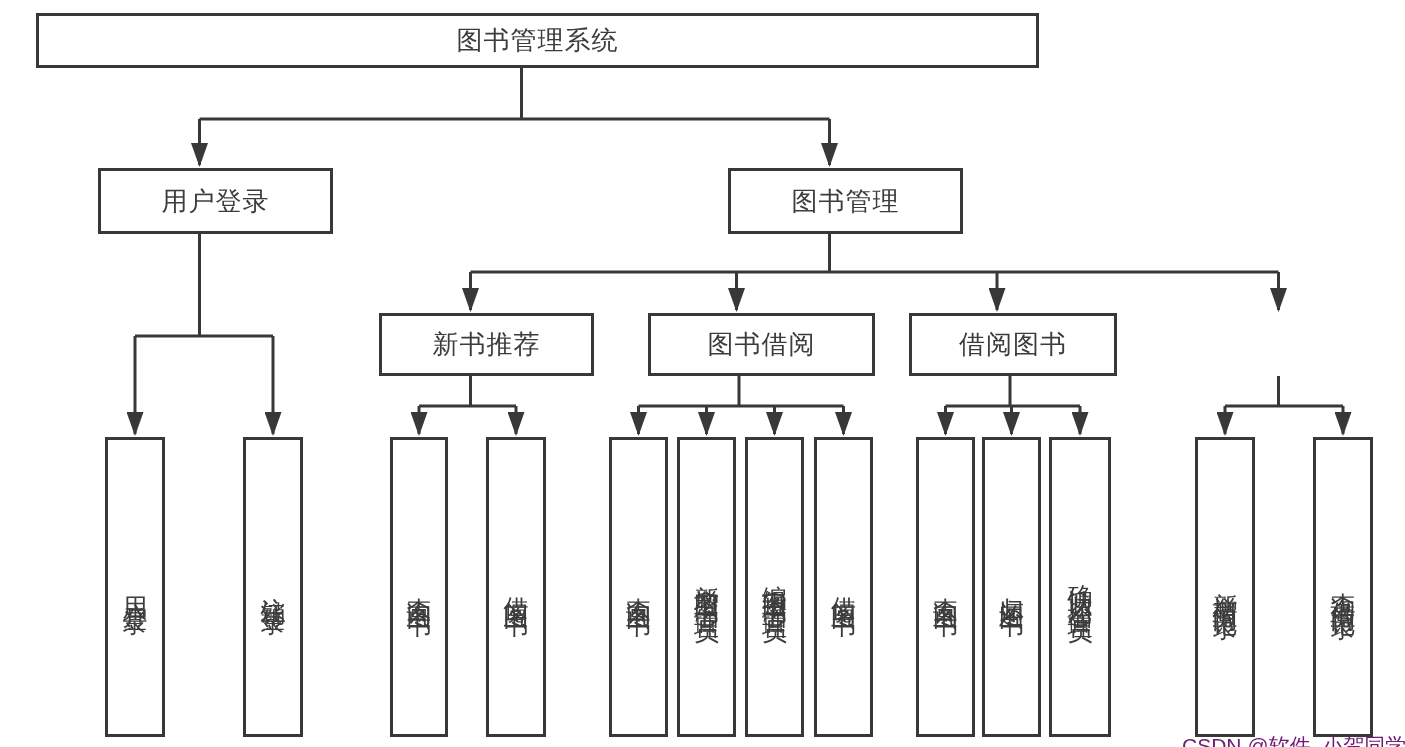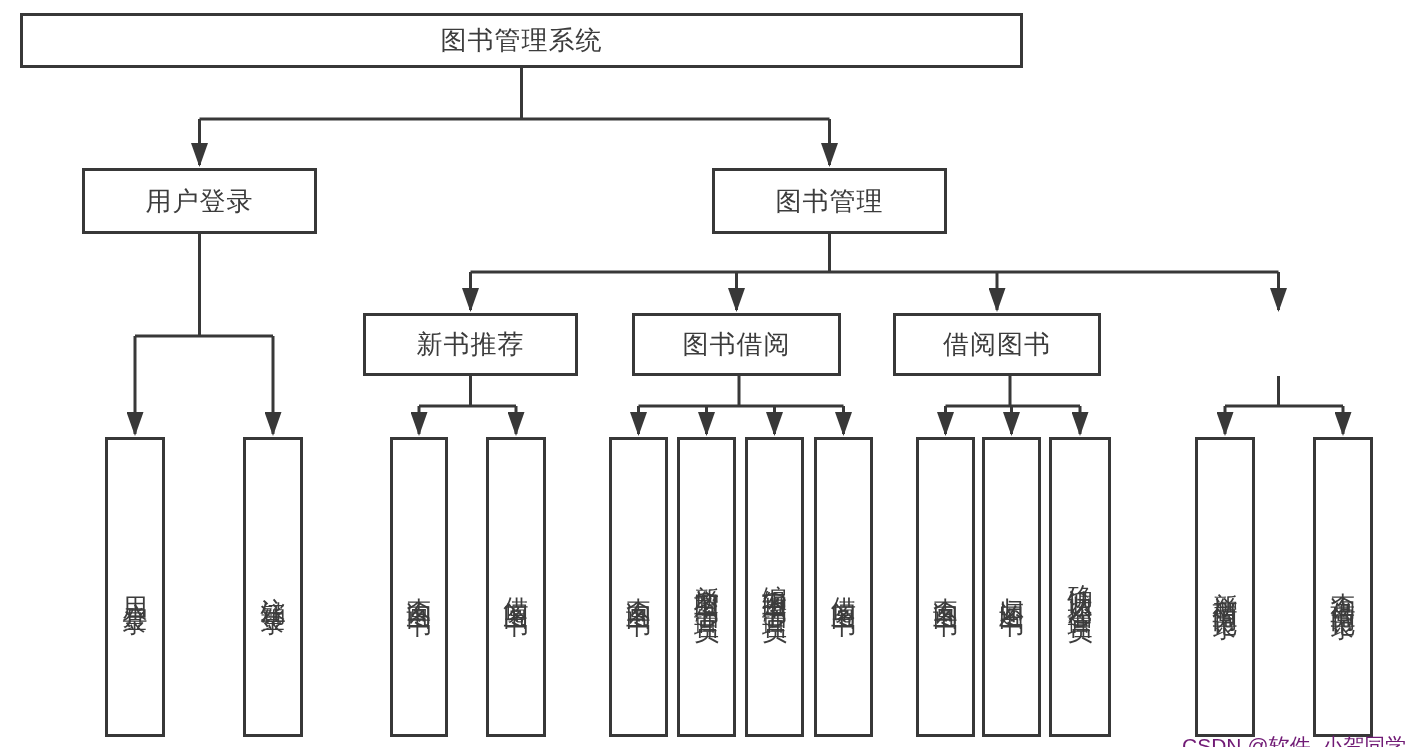--- a/index.html
+++ b/index.html
@@ -17,20 +17,21 @@
     border:3px solid #383838;
     background:#ffffff;
     color:#3c3c3c;
     display:flex;align-items:center;justify-content:center;
     text-align:center;
   }
   .node.h{
     font-size:26px;
     letter-spacing:1px;
     white-space:nowrap;
+    margin-left:16px;
   }
   .node.v{
     font-size:25px;
     letter-spacing:5px;
     writing-mode:vertical-rl;
     text-orientation:mixed;
     line-height:1;
     padding:8px 0;
   }
   .watermark{
@@ -89,21 +90,21 @@
       <line x1="1343" y1="406" x2="1343" y2="434" marker-end="url(#arrow)"></line>
     </g>
   </svg>
 
   <div class="node h" style="left:20px;top:13px;width:1003px;height:55px">图书管理系统</div>
 
   <div class="node h" style="left:82px;top:168px;width:235px;height:66px">用户登录</div>
   <div class="node h" style="left:363px;top:313px;width:215px;height:63px">新书推荐</div>
 
   <div class="node h" style="left:712px;top:168px;width:235px;height:66px">图书管理</div>
-  <div class="node h" style="left:632px;top:313px;width:209px;height:63px">图书借阅</div>
+  <div class="node h" style="left:632px;top:313px;width:227px;height:63px">图书借阅</div>
   <div class="node h" style="left:893px;top:313px;width:208px;height:63px">借阅图书</div>
 
   <div class="node v" style="left:105px;top:437px;width:60px;height:300px">用户登录</div>
   <div class="node v" style="left:243px;top:437px;width:60px;height:300px">注销登录</div>
 
   <div class="node v" style="left:390px;top:437px;width:58px;height:300px">查询图书</div>
   <div class="node v" style="left:486px;top:437px;width:60px;height:300px">借阅图书</div>
 
   <div class="node v" style="left:609px;top:437px;width:59px;height:300px">查询图书</div>
   <div class="node v" style="left:677px;top:437px;width:59px;height:300px">新增图书（管理员）</div>

